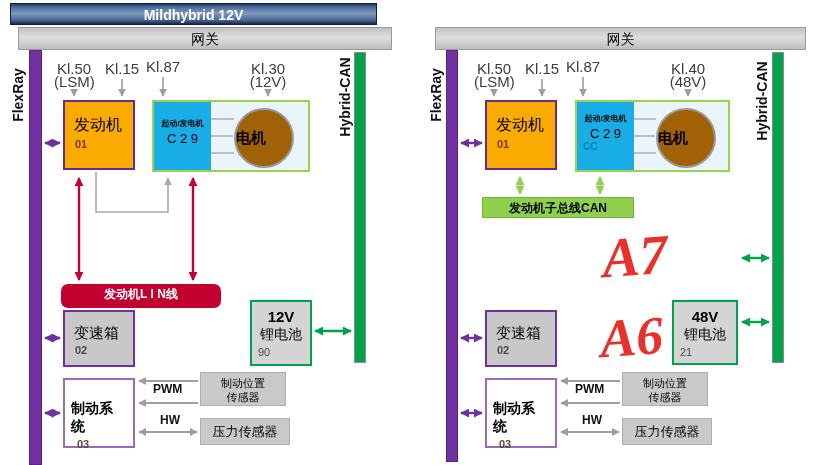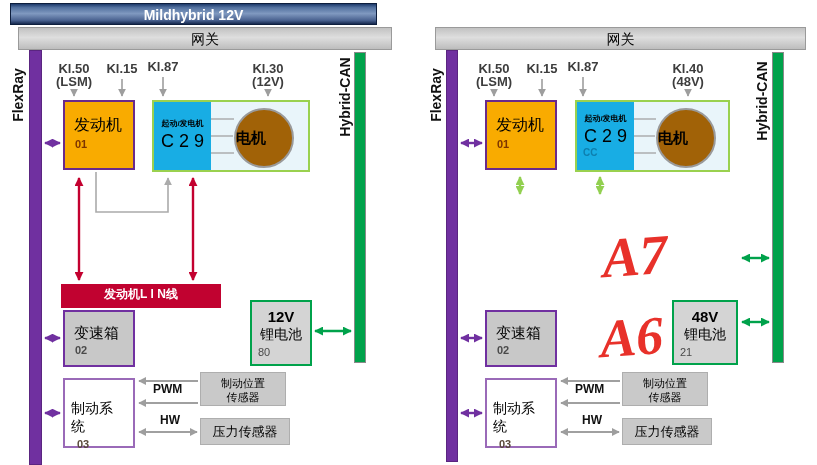--- a/index.html
+++ b/index.html
@@ -25,38 +25,38 @@
     background:linear-gradient(180deg,#c2c2c2 0%,#dedede 45%,#bdbdbd 100%);
     border:1px solid #9a9a9a;box-sizing:border-box;
   }
   .busbar{box-sizing:border-box;}
   .busbar.purple{background:#7030a0;border:1px solid #5a2580;}
   .busbar.green{background:#00a24b;border:1px solid #8a8a8a;}
   .vlabel{
     height:16px;line-height:16px;text-align:center;font-weight:bold;font-size:14px;
     transform:rotate(-90deg);white-space:nowrap;color:#111;
   }
-  .kl{font-weight:bold;font-size:13px;color:#3d3d3d;text-align:center;line-height:13px;white-space:nowrap;}
+  .kl{font-weight:normal;font-size:15px;color:#3d3d3d;text-align:center;line-height:13px;white-space:nowrap;}
   .ecu{box-sizing:border-box;}
   .engine{background:#f9ab00;border:2px solid #6a2a8a;}
   .engine .nm{font-size:16px;padding:13px 0 0 9px;}
   .engine .id{font-size:11px;padding:2px 0 0 10px;color:#7d3500;font-weight:bold;}
   .motorwrap{background:#e9f5fa;border:2px solid #9ad14f;}
   .sgblock{position:absolute;left:0;top:0;bottom:0;width:57px;background:#18ade4;text-align:center;}
   .sgblock .nm{font-size:8px;font-weight:bold;padding-top:16px;letter-spacing:0;}
-  .sgblock .cd{font-size:18px;padding-top:2px;}
+  .sgblock .cd{font-size:13px;padding-top:2px;}
   .sgblock .sub{font-size:10px;font-weight:bold;color:#0e7fae;text-align:left;padding-left:6px;}
   .mcircle{background:#a16207;border:2px solid #9a9a9a;border-radius:50%;
     display:flex;align-items:center;justify-content:flex-start;font-weight:bold;font-size:15px;box-sizing:border-box;}
   .linbar{background:#c10230;color:#fff;font-weight:bold;font-size:12px;text-align:center;box-sizing:border-box;}
   .gearbox{background:#c8c8c8;border:2px solid #7030a0;}
   .gearbox .nm{font-size:15px;padding:12px 0 0 9px;}
   .gearbox .id{font-size:11px;padding:1px 0 0 10px;color:#4a4a4a;font-weight:bold;}
   .brake{background:#ffffff;border:2px solid #9a6ab8;}
-  .brake .nm{font-size:14px;padding:20px 8px 0 6px;}
+  .brake .nm{font-size:14px;padding:20px 8px 0 6px;font-weight:bold;}
   .brake .id{font-size:11px;padding:2px 0 0 12px;color:#5a4a3a;font-weight:bold;}
   .battery{background:#d4d4d4;border:2px solid #00a24b;text-align:center;}
   .battery .v{font-size:15px;font-weight:bold;padding-top:6px;text-align:center;}
   .battery .nm{font-size:14px;padding-top:1px;}
   .battery .id{font-size:11px;color:#4a4a4a;text-align:left;padding:2px 0 0 6px;}
   .dcdc{background:#d4d4d4;border:2px solid #92d050;}
   .dcdc .l1{font-size:13px;font-weight:bold;padding:5px 0 0 7px;}
   .dcdc .l2{font-size:13px;font-weight:bold;padding:2px 0 0 7px;}
   .dcdc .id{font-size:10px;color:#6a6a6a;padding:2px 0 0 7px;}
   .sensor{background:#c9c9c9;border:1px solid #aeaeae;text-align:center;box-sizing:border-box;}
@@ -111,33 +111,33 @@
     <div class="sgblock">
       <div class="nm">起动/发电机</div>
       <div class="cd">C 2 9</div>
       <div class="sub"></div>
     </div>
     <div class="mcircle" style="position:absolute;left:80px;top:6px;width:60px;height:60px;">
       <span>电机</span>
     </div>
   </div>
 
-  <div class="abs linbar" style="left:61px;top:284px;width:160px;height:24px;line-height:20px;">
+  <div class="abs linbar" style="left:61px;top:284px;width:160px;height:24px;line-height:20px;border-radius:7px;">
     <span>发动机L I N线</span>
   </div>
 
   <div class="abs ecu gearbox" style="left:63px;top:310px;width:72px;height:57px;">
     <div class="nm">变速箱</div>
     <div class="id">02</div>
   </div>
 
   <div class="abs ecu battery" style="left:250px;top:300px;width:62px;height:66px;">
     <div class="v">12V</div>
     <div class="nm">锂电池</div>
-    <div class="id">80</div>
+    <div class="id">90</div>
   </div>
 
   <div class="abs ecu brake" style="left:63px;top:378px;width:72px;height:70px;">
     <div class="nm">制动系统</div>
     <div class="id">03</div>
   </div>
 
   <div class="abs sensor" style="left:200px;top:372px;width:86px;height:34px;padding-top:3px;">
     <div class="ln">制动位置</div>
     <div class="ln">传感器</div>
@@ -182,20 +182,23 @@
     <div class="sgblock">
       <div class="nm" style="padding-top:11px;">起动/发电机</div>
       <div class="cd">C 2 9</div>
       <div class="sub">CC</div>
     </div>
     <div class="mcircle" style="position:absolute;left:79px;top:6px;width:60px;height:60px;">
       <span>电机</span>
     </div>
   </div>
 
+  <div class="abs subbus" style="left:482px;top:197px;width:152px;height:21px;line-height:20px;">
+    <span>发动机子总线CAN</span>
+  </div>
 
 
   <div class="abs ecu battery" style="left:672px;top:300px;width:66px;height:65px;">
     <div class="v">48V</div>
     <div class="nm">锂电池</div>
     <div class="id">21</div>
   </div>
 
   <div class="abs ecu gearbox" style="left:485px;top:310px;width:72px;height:57px;">
     <div class="nm">变速箱</div>

